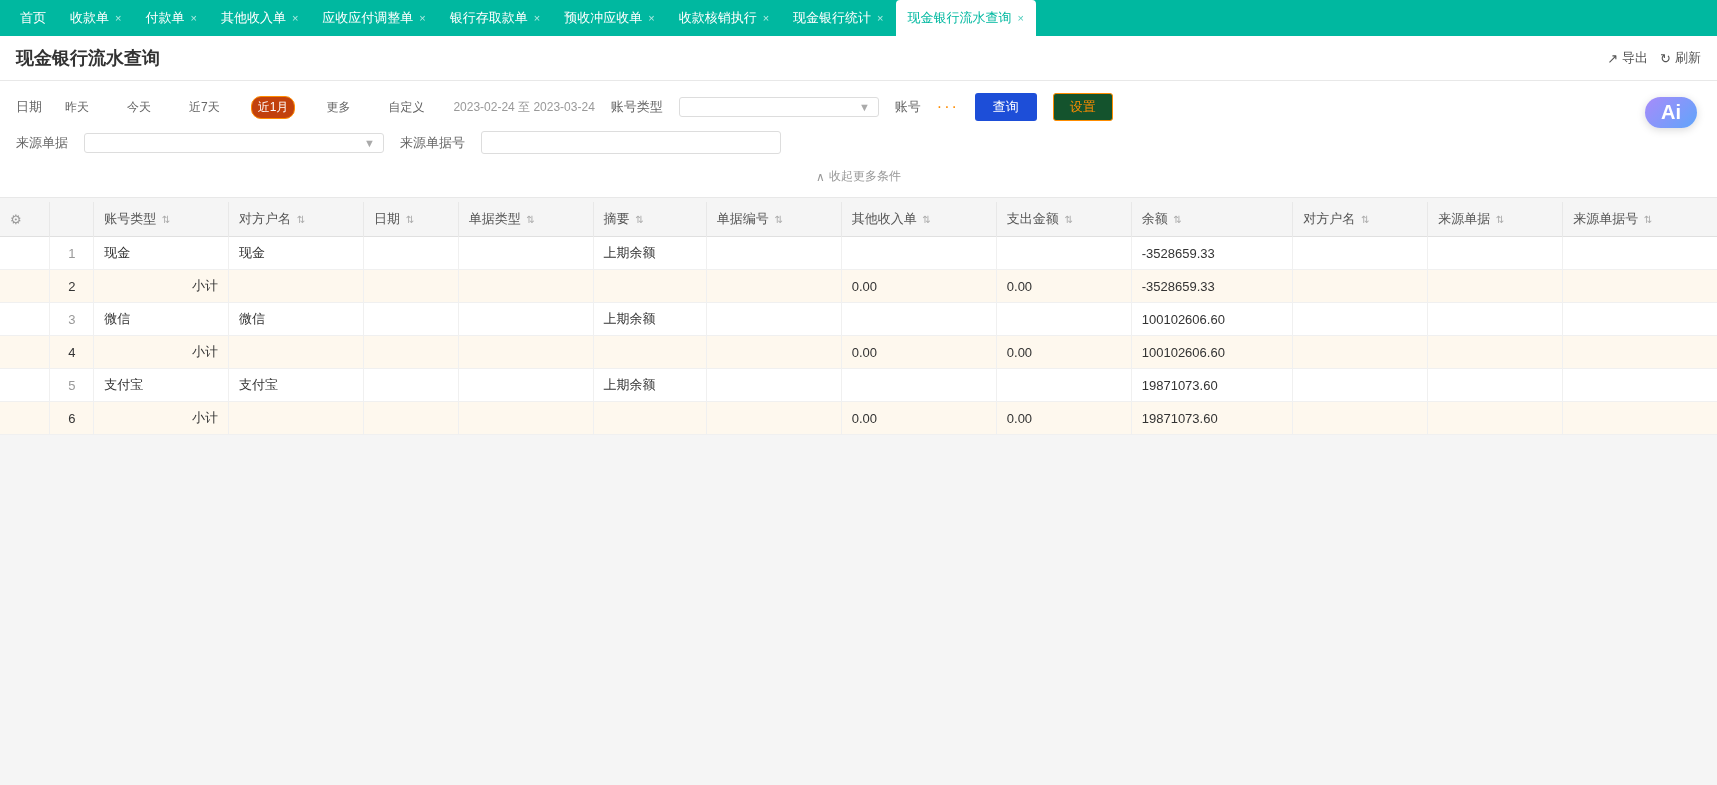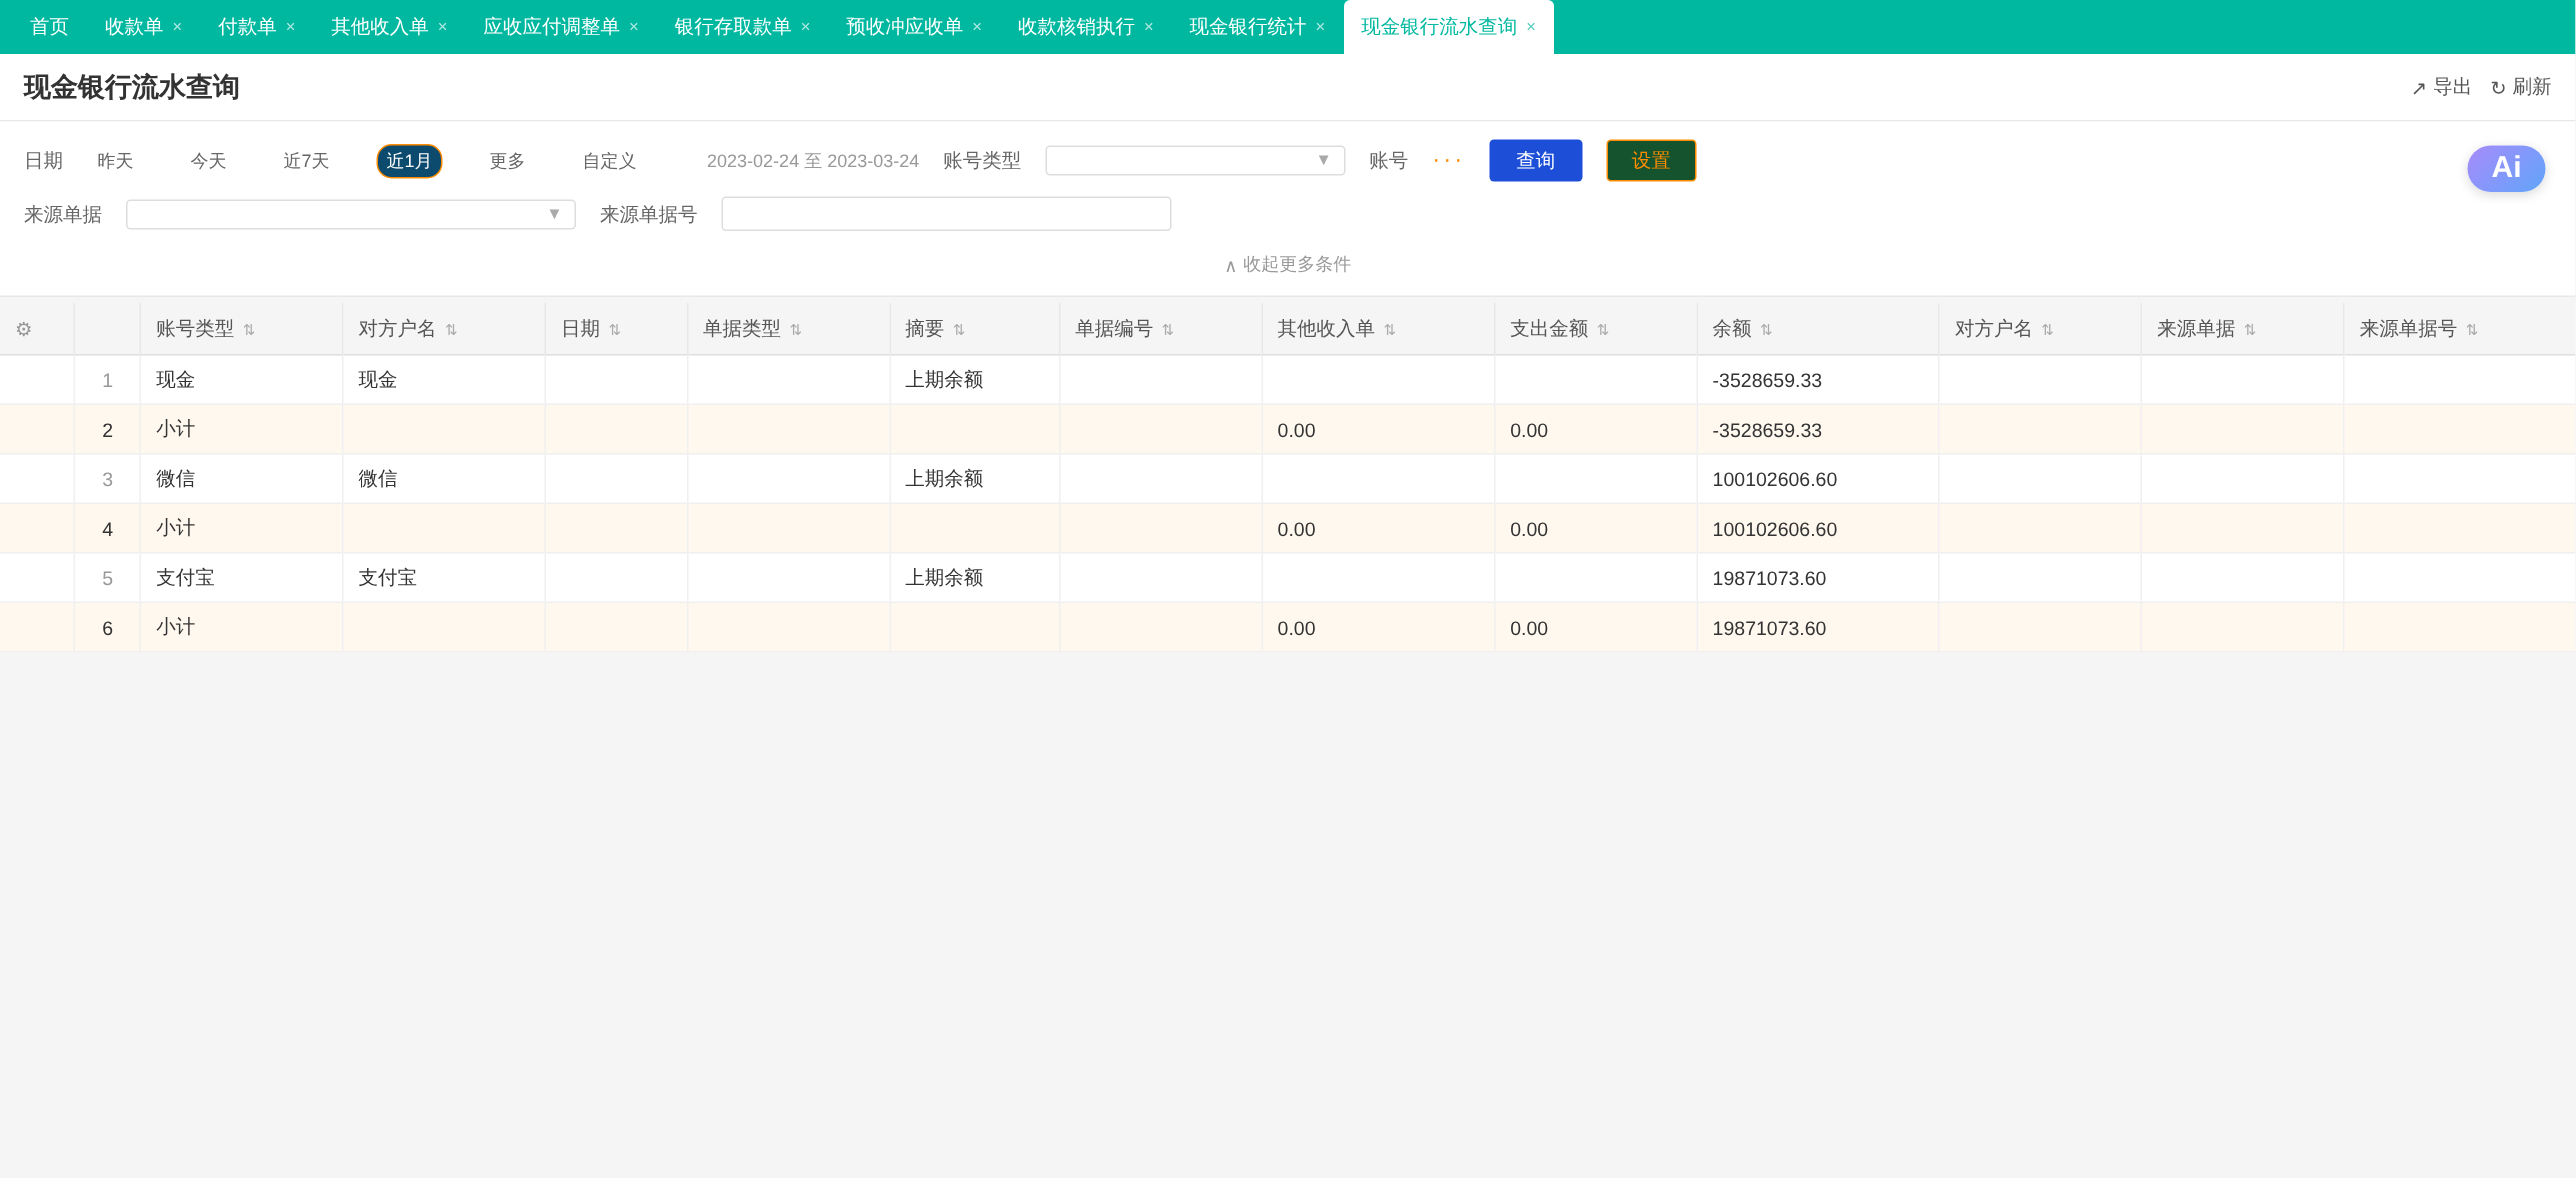--- a/index.html
+++ b/index.html
@@ -90,29 +90,29 @@
     }
     .date-btn {
       padding: 2px 6px;
       border-radius: 10px;
       cursor: pointer;
       font-size: 12px;
       color: #666;
       border: 1px solid transparent;
     }
     .date-btn.active {
-      background: #0c4a6e;
+      background: #c2410c;
       color: #fff;
       border-color: #ff8c00;
       border-radius: 10px;
     }
     .date-range {
       font-size: 12px;
       color: #999;
-      margin-left: 24px;
+      margin-left: 6px;
       text-align: right;
     }
     .filter-select {
       display: flex;
       align-items: center;
       border: 1px solid #ddd;
       border-radius: 3px;
       padding: 3px 8px;
       min-width: 160px;
       cursor: pointer;
@@ -191,21 +191,21 @@
     tbody td {
       padding: 7px 10px;
       border-right: 1px solid #f0f0f0;
       white-space: nowrap;
     }
     tbody td:last-child { border-right: none; }
     .row-subtotal {
       background: #fef8ee;
     }
     .row-subtotal td { color: #333; }
-    .subtotal-label { color: #ff8c00; }
+    .subtotal-label { color: #ff8c00; text-align: right; }
     .row-num { color: #999; text-align: center; }
     .gear-cell { text-align: center; }
     .gear-icon { color: #999; cursor: pointer; }
 
     
     .ai-btn {
       position: fixed;
       top: 97px;
       right: 20px;
       background: linear-gradient(135deg, #a78bfa, #60a5fa);

